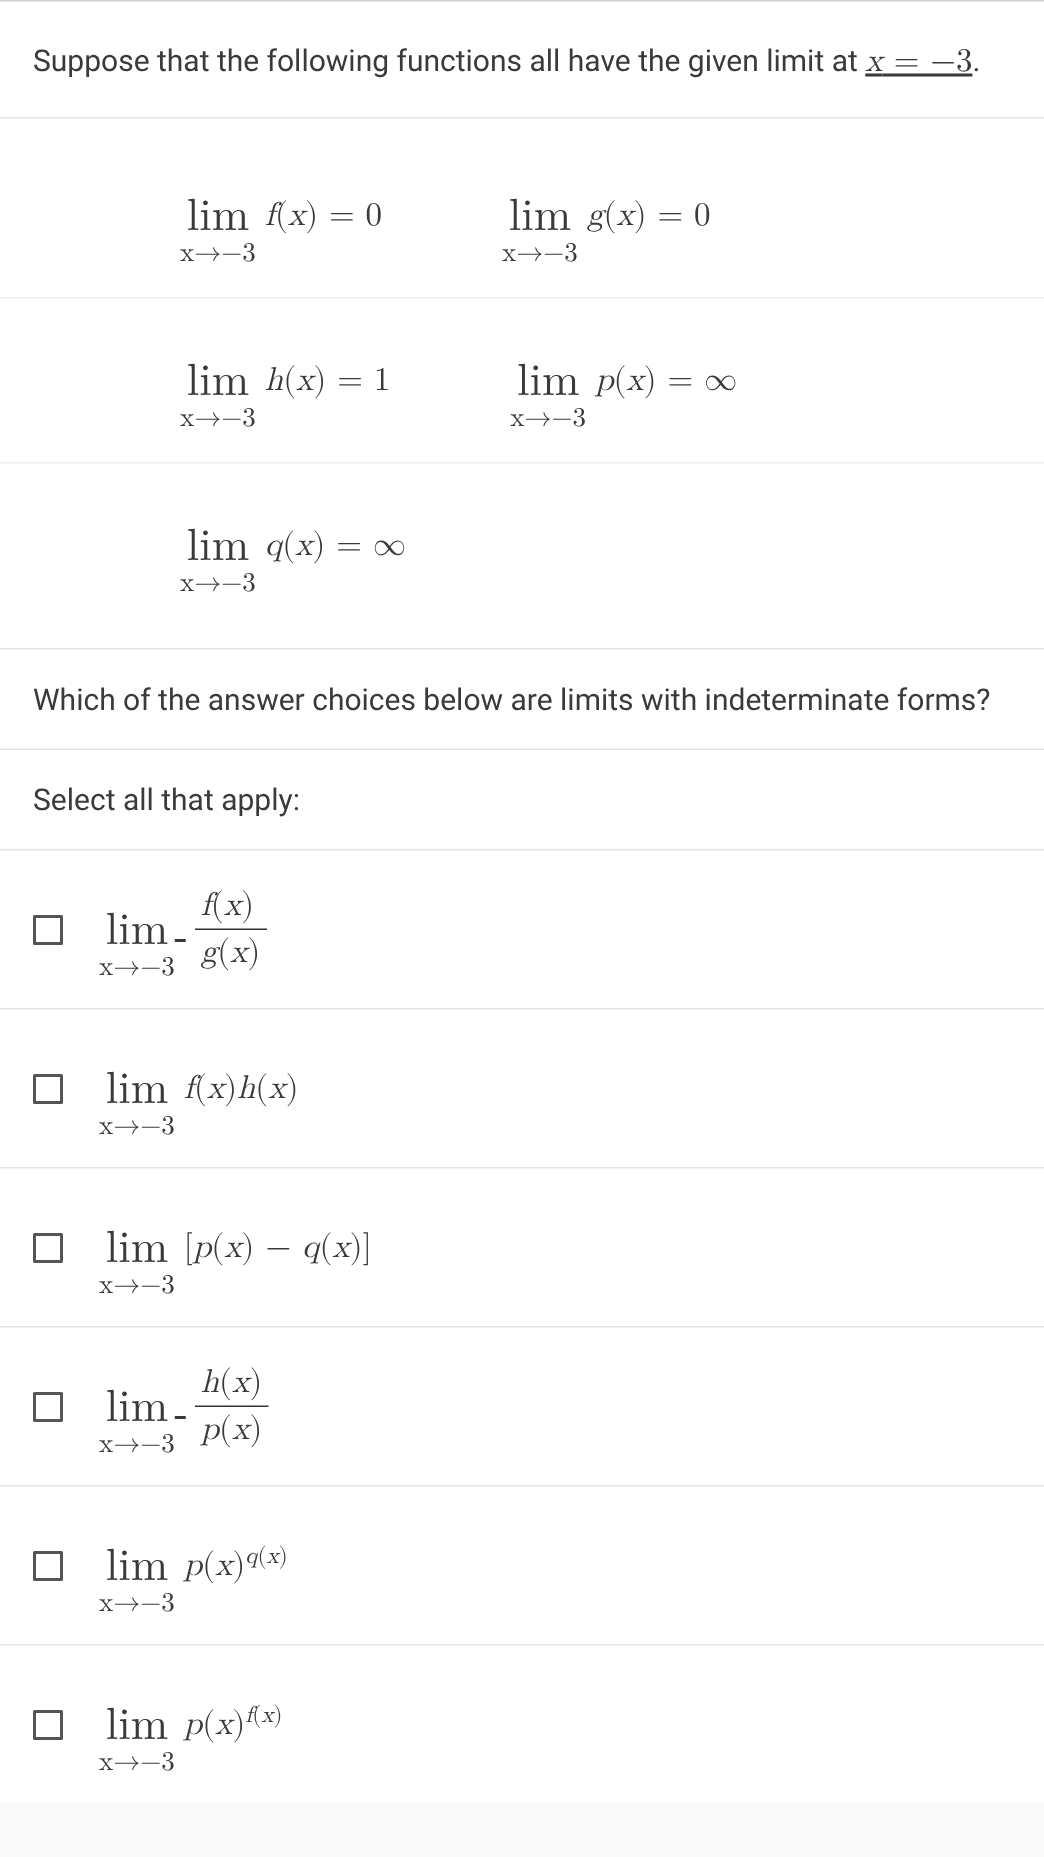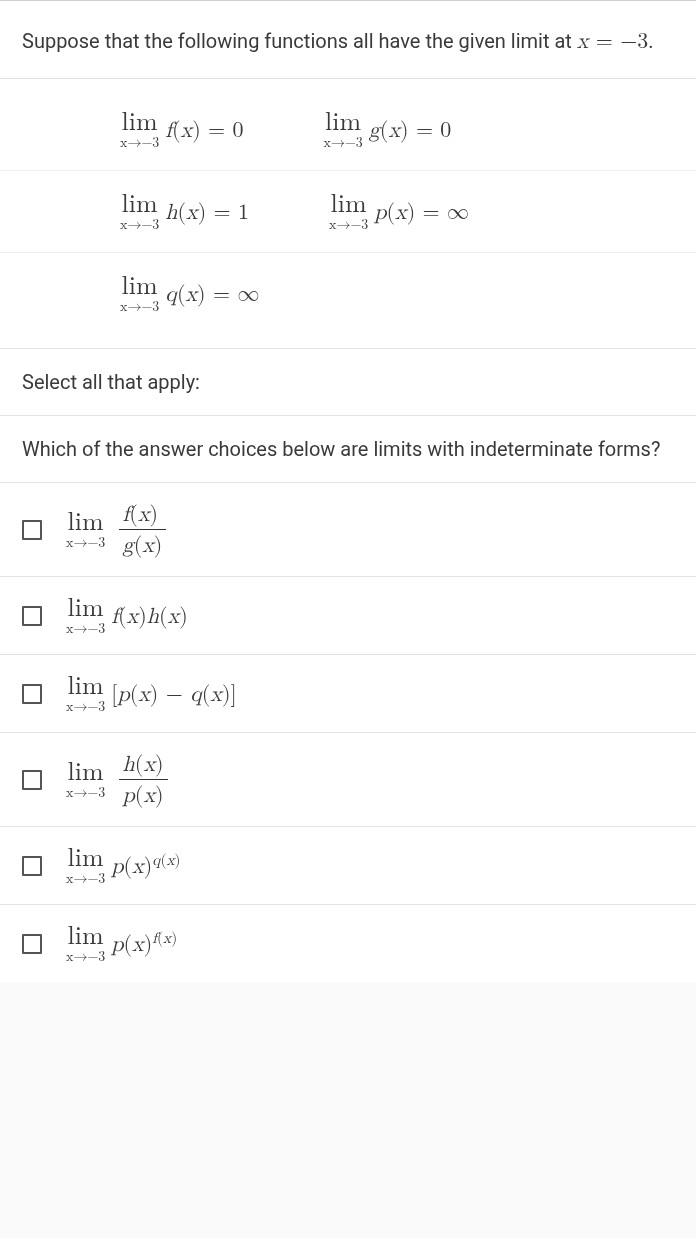--- a/index.html
+++ b/index.html
@@ -20,25 +20,25 @@
     }
     .intro { padding-top: 24px; padding-bottom: 20px; }
     .math-row {
       display: flex;
       justify-content: flex-start;
       gap: 80px;
       padding: 20px 0 20px 120px;
       border-bottom: 1px solid #eee;
     }
     .math-row:last-of-type { border-bottom: none; }
-    .mt { font-family: 'Cambria Math','STIXGeneral','Latin Modern Math','Times New Roman',serif; font-size: 22px; }
+    .mt { font-family: 'Cambria Math','STIXGeneral','Latin Modern Math','Times New Roman',serif; font-size: 22px; text-decoration: underline; }
     .mi { font-style: italic; }
     .lim-wrap { display: inline-block; vertical-align: middle; text-align: center; line-height: 1; }
-    .lim-top { display: block; font-size: 26px; }
-    .lim-bot { display: block; font-size: 14px; margin-top: 1px; }
+    .lim-top { display: block; font-size: 30px; margin-top: 20px; }
+    .lim-bot { display: block; font-size: 18px; margin-top: 1px; }
     .after-lim { display: inline-block; vertical-align: middle; margin-left: 6px; }
     .frac { display: inline-block; vertical-align: middle; margin-left: 6px; }
     .frac .num { display: block; padding: 0 4px 2px; border-bottom: 1.4px solid #333; }
     .frac .den { display: block; padding: 2px 4px 0; }
     .sup { font-size: 0.7em; vertical-align: super; }
     .choice {
       display: flex;
       align-items: center;
       gap: 24px;
       padding: 18px 22px;
@@ -87,25 +87,25 @@
     </div>
 
     <div class="math-row">
       <span class="mt">
         <span class="lim-wrap"><span class="lim-top">lim</span><span class="lim-bot">x→−3</span></span><span class="after-lim"><span class="mi">q</span>(<span class="mi">x</span>) = ∞</span>
       </span>
     </div>
   </div>
 
   <div class="section">
-    <p class="question-text">Select all that apply:</p>
+    <p class="question-text">Which of the answer choices below are limits with indeterminate forms?</p>
   </div>
 
   <div class="section">
-    <p class="question-text">Which of the answer choices below are limits with indeterminate forms?</p>
+    <p class="question-text">Select all that apply:</p>
   </div>
 
   <div class="choice">
     <div class="cb"></div>
     <span class="mt">
       <span class="lim-wrap"><span class="lim-top">lim</span><span class="lim-bot">x→−3</span></span>
       <span class="frac"><span class="num"><span class="mi">f</span>(<span class="mi">x</span>)</span><span class="den"><span class="mi">g</span>(<span class="mi">x</span>)</span></span>
     </span>
   </div>
 

